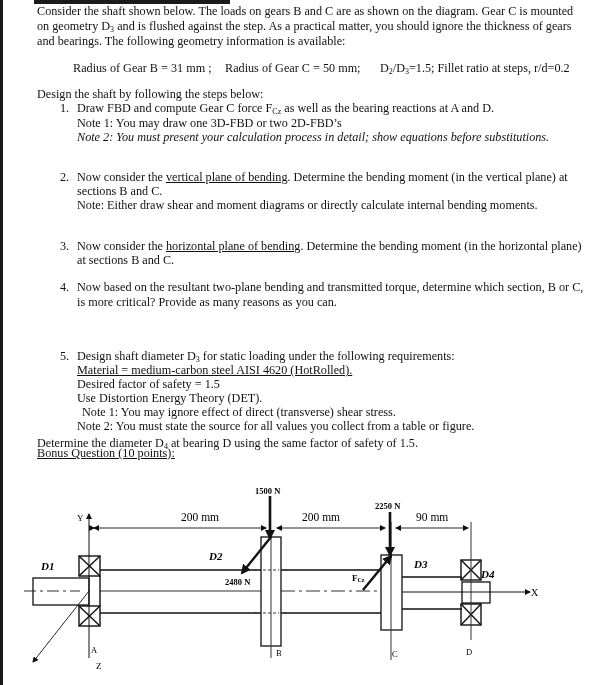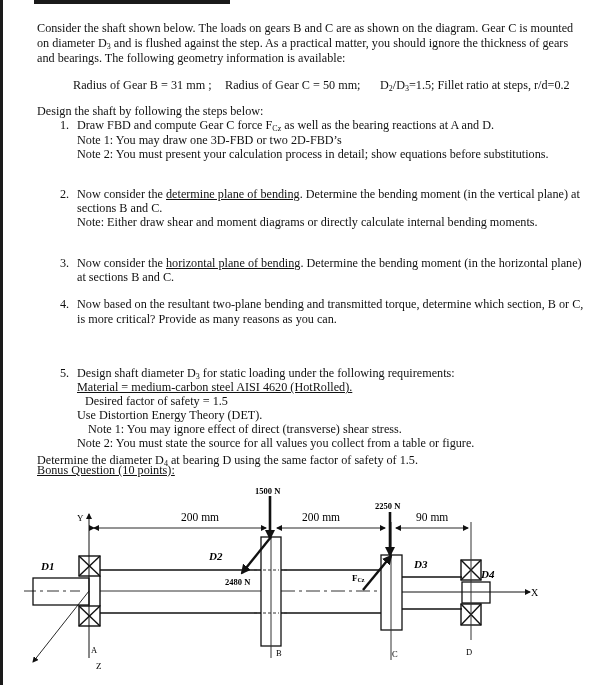--- a/index.html
+++ b/index.html
@@ -1,65 +1,65 @@
 <!DOCTYPE html>
 <html><head>
 <meta charset="utf-8">
 <style>
   html, body { margin:0; padding:0; }
   body { width:613px; height:685px; background:#ffffff; position:relative; overflow:hidden;
          font-family:"Liberation Serif", "DejaVu Serif", serif; color:#111; }
   .left-border { position:absolute; left:0; top:0; width:3px; height:685px; background:#1a1a1a; }
   .top-strip { position:absolute; left:34px; top:0; width:196px; height:4px; background:#1a1a1a; }
-  .t { position:absolute; font-size:12.2px; line-height:15px; white-space:nowrap;margin-top:17px; }
+  .t { position:absolute; font-size:12.2px; line-height:15px; white-space:nowrap; }
   .u { text-decoration:underline; }
   sub { font-size:8px; vertical-align:-2px; line-height:0; }
   .diagram { position:absolute; left:0; top:480px; width:613px; height:205px; }
   .dl { font-family:"Liberation Serif", serif; }
 </style>
 </head>
 <body>
 
 <div class="left-border"></div>
 <div class="top-strip"></div>
 
 <div class="t" style="left:37px;top:4px;">Consider the shaft shown below. The loads on gears B and C are as shown on the diagram. Gear C is mounted</div>
-<div class="t" style="left:37px;top:19px;"><span>on diameter D</span><sub>3</sub><span> and is flushed against the step. As a practical matter, you should ignore the thickness of gears</span></div>
+<div class="t" style="left:37px;top:19px;"><span>on geometry D</span><sub>3</sub><span> and is flushed against the step. As a practical matter, you should ignore the thickness of gears</span></div>
 <div class="t" style="left:37px;top:34px;">and bearings. The following geometry information is available:</div>
 
 <div class="t" style="left:73px;top:61px;">Radius of Gear B = 31 mm ;</div>
 <div class="t" style="left:225px;top:61px;">Radius of Gear C = 50 mm;</div>
 <div class="t" style="left:380px;top:61px;"><span>D</span><sub>2</sub><span>/D</span><sub>3</sub><span>=1.5; Fillet ratio at steps, r/d=0.2</span></div>
 
 <div class="t" style="left:37px;top:87px;">Design the shaft by following the steps below:</div>
 
 <div class="t" style="left:60px;top:101px;">1.</div>
 <div class="t" style="left:77px;top:101px;"><span>Draw FBD and compute Gear C force F</span><sub>Cz</sub><span> as well as the bearing reactions at A and D.</span></div>
 <div class="t" style="left:77px;top:116px;">Note 1: You may draw one 3D-FBD or two 2D-FBD’s</div>
-<div class="t" style="left:77px;top:130px;">Note 2: You must present your calculation process in detail; show equations before substitutions.</div>
+<div class="t" style="left:77px;top:130px;font-style:italic;">Note 2: You must present your calculation process in detail; show equations before substitutions.</div>
 
 <div class="t" style="left:60px;top:170px;">2.</div>
-<div class="t" style="left:77px;top:170px;"><span>Now consider the </span><span class="u">determine plane of bending</span><span>. Determine the bending moment (in the vertical plane) at</span></div>
+<div class="t" style="left:77px;top:170px;"><span>Now consider the </span><span class="u">vertical plane of bending</span><span>. Determine the bending moment (in the vertical plane) at</span></div>
 <div class="t" style="left:77px;top:184px;">sections B and C.</div>
 <div class="t" style="left:77px;top:198px;">Note: Either draw shear and moment diagrams or directly calculate internal bending moments.</div>
 
 <div class="t" style="left:60px;top:239px;">3.</div>
 <div class="t" style="left:77px;top:239px;"><span>Now consider the </span><span class="u">horizontal plane of bending</span><span>. Determine the bending moment (in the horizontal plane)</span></div>
 <div class="t" style="left:77px;top:253px;">at sections B and C.</div>
 
 <div class="t" style="left:60px;top:280px;">4.</div>
 <div class="t" style="left:77px;top:280px;">Now based on the resultant two-plane bending and transmitted torque, determine which section, B or C,</div>
 <div class="t" style="left:77px;top:295px;">is more critical? Provide as many reasons as you can.</div>
 
 <div class="t" style="left:60px;top:349px;">5.</div>
 <div class="t" style="left:77px;top:349px;"><span>Design shaft diameter D</span><sub>3</sub><span> for static loading under the following requirements:</span></div>
 <div class="t" style="left:77px;top:363px;text-decoration:underline;">Material = medium-carbon steel AISI 4620 (HotRolled).</div>
-<div class="t" style="left:85px;top:377px;">Desired factor of safety = 1.5</div>
+<div class="t" style="left:77px;top:377px;">Desired factor of safety = 1.5</div>
 <div class="t" style="left:77px;top:391px;">Use Distortion Energy Theory (DET).</div>
-<div class="t" style="left:88px;top:405px;">Note 1: You may ignore effect of direct (transverse) shear stress.</div>
+<div class="t" style="left:82px;top:405px;">Note 1: You may ignore effect of direct (transverse) shear stress.</div>
 <div class="t" style="left:77px;top:419px;">Note 2: You must state the source for all values you collect from a table or figure.</div>
 
 <div class="t u" style="left:37px;top:446px;">Bonus Question (10 points):</div>
 <div class="t" style="left:37px;top:436px;"><span>Determine the diameter D</span><sub>4</sub><span> at bearing D using the same factor of safety of 1.5.</span></div>
 
 <svg class="diagram" width="613" height="205" viewBox="0 480 613 205" xmlns="http://www.w3.org/2000/svg">
   <defs>
     <marker id="ah" markerWidth="8" markerHeight="8" refX="7" refY="4" orient="auto" markerUnits="userSpaceOnUse">
       <path d="M0,0 L8,4 L0,8 Z" fill="#111"></path>
     </marker>

